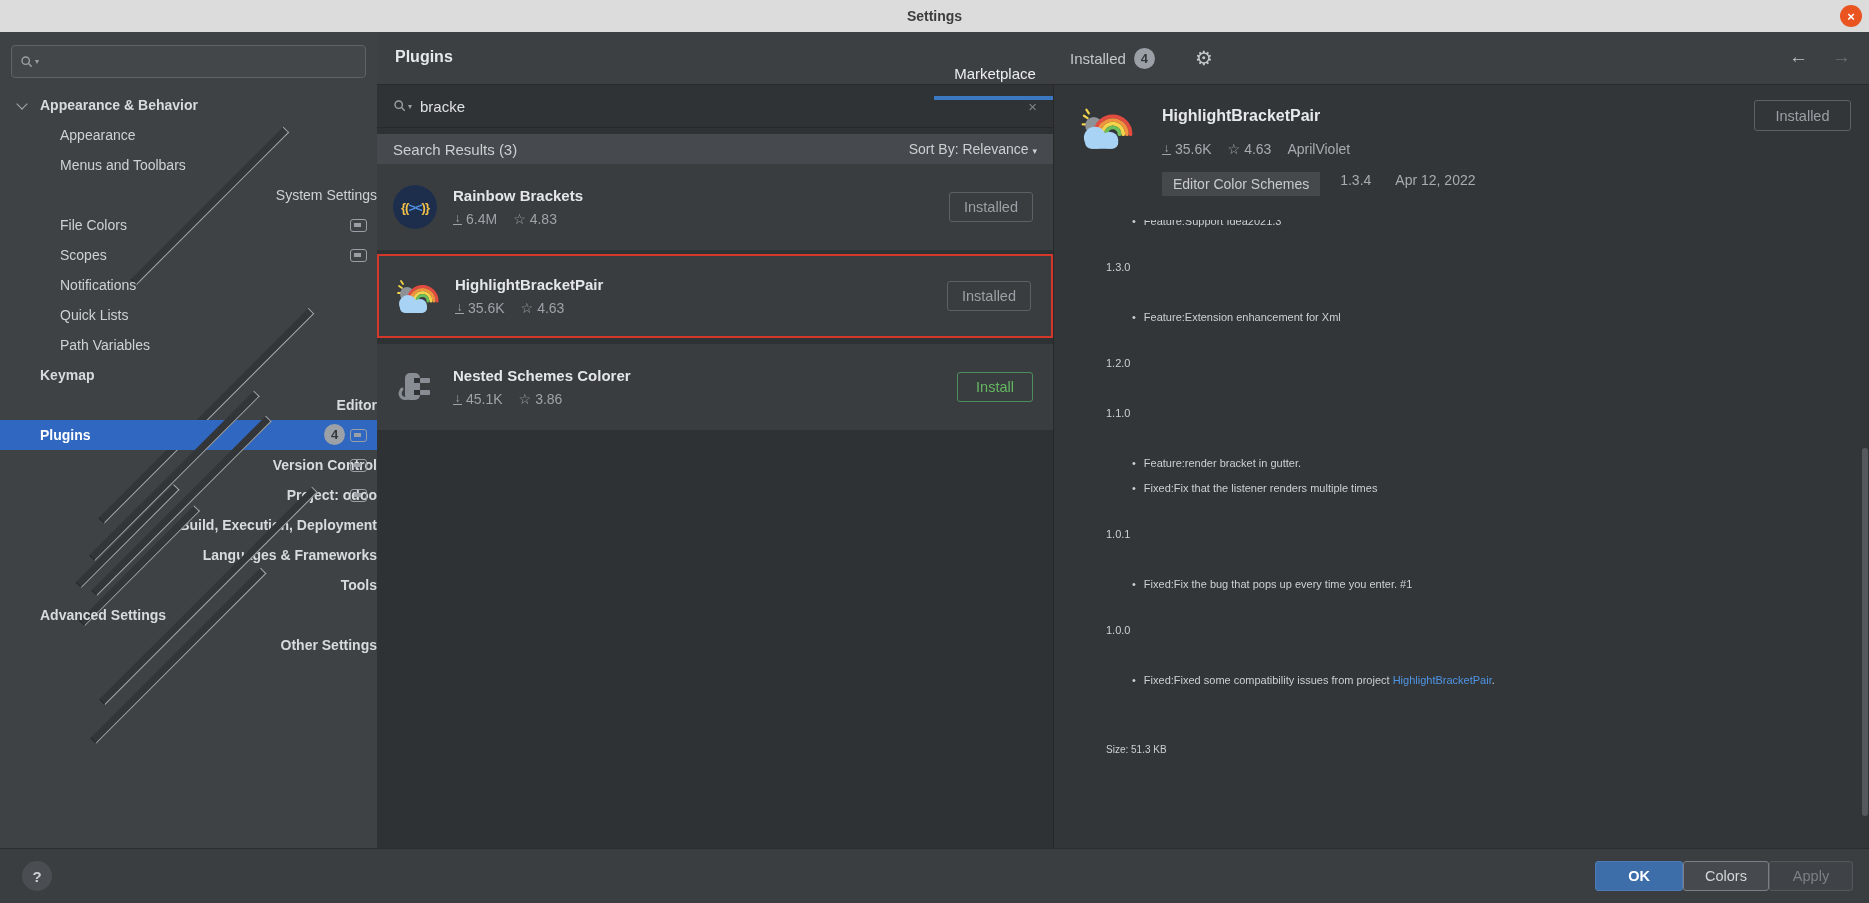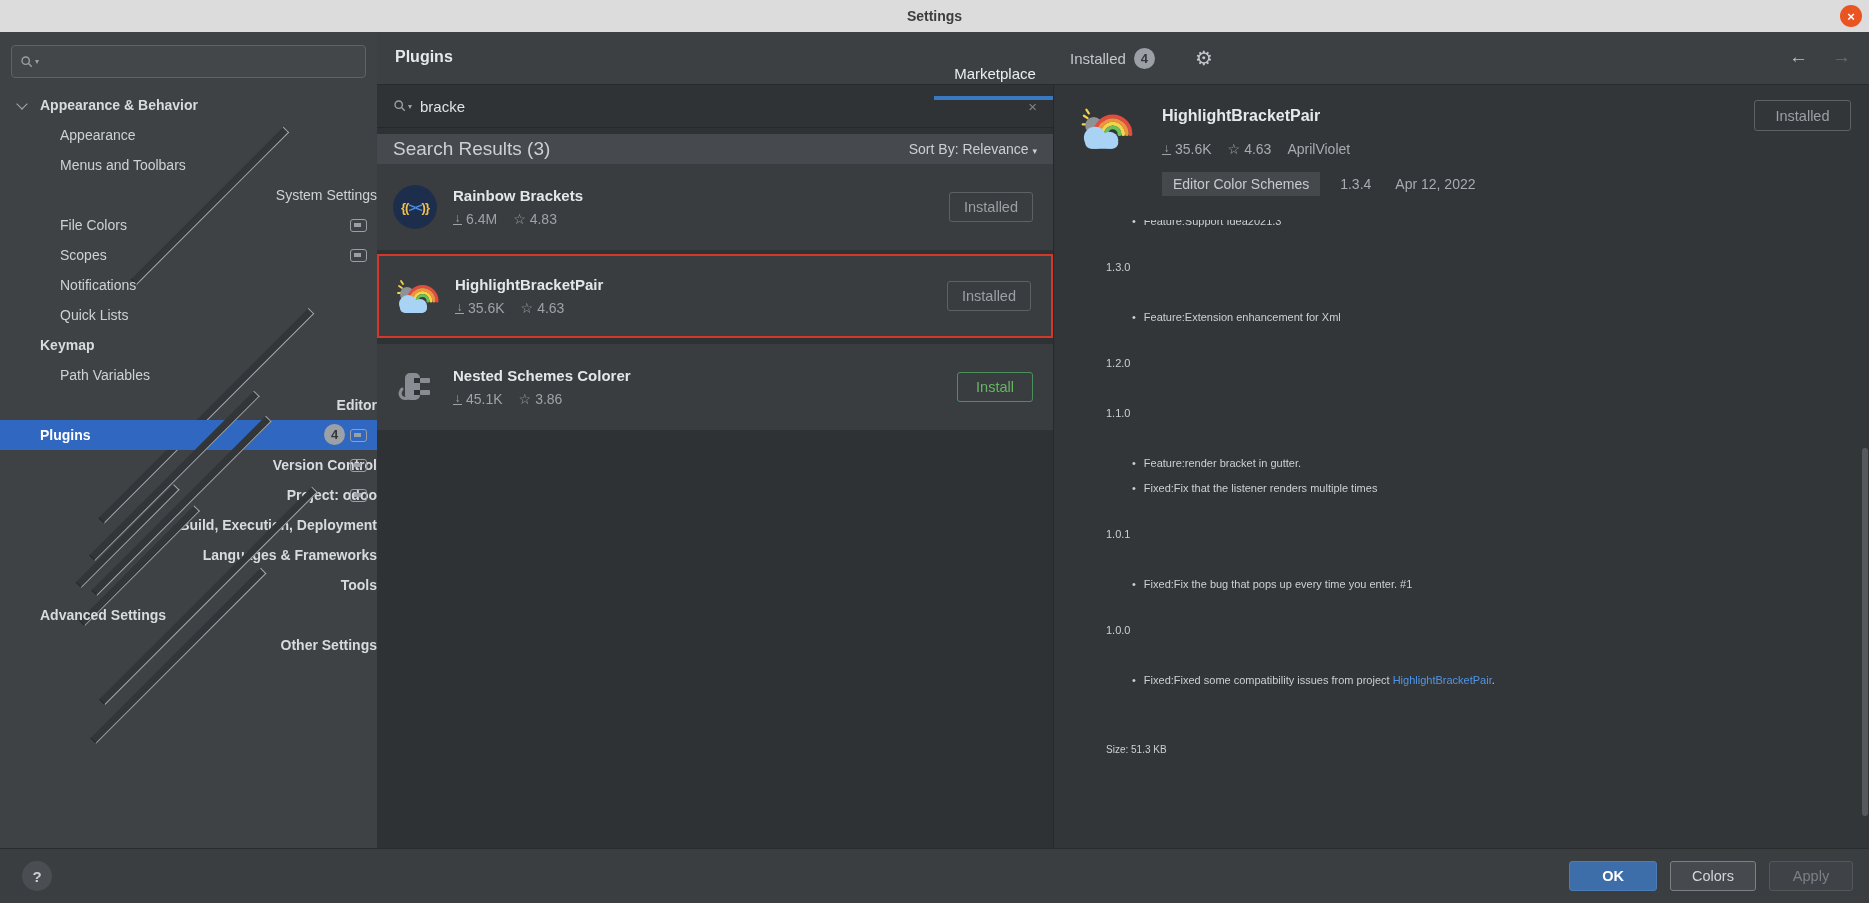--- a/index.html
+++ b/index.html
@@ -60,21 +60,21 @@
   .right  { flex:1; background:#333639; border-left:1px solid #26282a; position:relative; overflow:hidden; }
 
   
   .plugin-search { height:43px; background:#303335; border-bottom:1px solid #26282a; display:flex; align-items:center; padding:0 16px; flex:none; }
   .plugin-search .caret { font-size:8px; color:#9aa0a5; margin-left:1px; }
   .plugin-search input { flex:1; background:transparent; border:none; outline:none; color:#e0e3e5; font-size:15px; margin-left:8px; font-family:inherit; }
   .clear-x { color:#7e8archive489; color:#7e8489; font-size:15px; cursor:default; }
 
   
   .results-bar { margin-top:6px; height:30px; background:#46494d; display:flex; align-items:center; padding:0 16px; flex:none; }
-  .rb-label { font-size:19px; color:#ccd0d3; }
+  .rb-label { font-size:15px; color:#ccd0d3; }
   .rb-sort { margin-left:auto; font-size:14px; color:#ccd0d3; cursor:default; }
   .rb-sort .caret { font-size:9px; }
 
   .card { height:86px; background:#3a3d40; display:flex; align-items:center; padding:0 20px 0 16px; flex:none; }
   .card.highlight { border:2px solid #d3382b; margin:4px 0 6px 0; height:84px; }
   .picon { width:44px; height:44px; flex:none; margin-right:16px; display:flex; align-items:center; justify-content:center; }
   .rb-circle { width:44px; height:44px; border-radius:50%; background:#1d2e4d; display:flex; align-items:center; justify-content:center;
                font-weight:bold; font-size:13px; letter-spacing:-1px; }
   .rb-circle .y { color:#f2c14a; } .rb-circle .b { color:#4f8fe0; }
   .pinfo { flex:1; min-width:0; }
@@ -88,42 +88,42 @@
           font-family:inherit; cursor:default; }
   .pbtn.installed { border:1px solid #5c6164; color:#9aa0a5; }
   .pbtn.install { border:1px solid #4d8f5c; color:#65b661; }
 
   
   .rp-top { display:flex; padding:16px 120px 0 25px; }
   .rp-icon { width:54px; height:54px; flex:none; margin-right:29px; }
   .rp-title { font-size:16px; font-weight:bold; color:#e6e9eb; margin-top:6px; }
   .rp-stats { margin-top:16px; display:flex; align-items:center; font-size:14px; color:#a6acb1; }
   .rp-vendor { margin-left:16px; }
-  .rp-meta { margin-top:15px; display:flex; align-items:center; font-size:14px; color:#a6acb1; }
+  .rp-meta { margin-top:15px; display:flex; align-items:flex-start; font-size:14px; color:#a6acb1; }
   .tag-chip { background:#46494c; color:#c7cbd0; padding:4px 11px; font-size:14px; }
   .rp-version { margin-left:20px; } .rp-date { margin-left:24px; }
   .rp-installed { position:absolute; top:15px; right:18px; min-width:97px; height:31px; border:1px solid #5c6164; border-radius:3px;
                   background:transparent; color:#9aa0a5; font-size:14.5px; font-family:inherit; cursor:default; }
 
   .changelog { margin-top:24px; padding:0 60px 0 52px; overflow:hidden; font-size:11px; color:#ccd0d3; }
   .cl-bullet { padding-left:26px; line-height:20px; }
   .cl-bullet::before { content:"•"; margin-right:8px; }
   .cl-bullet + .cl-bullet { margin-top:5px; }
   .cl-bullet.clipped { margin-top:-9px; }
   .cl-version { margin:26px 0 30px 0; line-height:20px; }
   .cl-link { color:#4f95e5; cursor:pointer; }
   .rp-size { margin-top:54px; padding-left:52px; font-size:10px; color:#ccd0d3; }
 
   .v-scrollbar { position:absolute; right:1px; top:448px; width:6px; height:368px; background:#55595d; border-radius:3px; }
 
   
   .footer { height:55px; background:#3b3e41; border-top:1px solid #2a2c2e; display:flex; align-items:center; padding:0 16px; }
   .help-btn { width:30px; height:30px; border-radius:50%; background:#4a4e52; color:#cdd1d4; border:none; font-size:15px; font-weight:bold;
               display:flex; align-items:center; justify-content:center; margin-left:6px; font-family:inherit; cursor:default; }
-  .f-buttons { margin-left:auto; display:flex; gap:13px; }
+  .f-buttons { margin-left:auto; display:flex; }
   .f-btn { height:30px; border-radius:3px; font-size:14.5px; font-family:inherit; cursor:default; }
   .f-ok { min-width:88px; background:#3d6ea9; border:1px solid #4b7cb5; color:#fff; font-weight:bold; }
   .f-cancel { min-width:86px; background:#464a4e; border:1px solid #7a8085; color:#d4d7da; }
   .f-apply { min-width:84px; background:#3f4347; border:1px solid #54585c; color:#7b8187; }
 </style>
 </head>
 <body>
 
 <div class="app">
 
@@ -165,25 +165,25 @@
         <li class="trow lvl1">
             <span>Scopes</span>
             <span class="mini-screen"></span>
           </li>
         <li class="trow lvl1">
             <span>Notifications</span>
           </li>
         <li class="trow lvl1">
             <span>Quick Lists</span>
           </li>
+        <li class="trow lvl1">
+            <span>Path Variables</span>
+          </li>
         <li class="trow lvl0 bold">
             <span>Keymap</span>
-          </li>
-        <li class="trow lvl1">
-            <span>Path Variables</span>
           </li>
         <li class="trow lvl0 bold">
             <span class="chev right"></span>
             <span>Editor</span>
           </li>
         <li class="trow lvl0 bold selected">
             <span>Plugins</span>
             <span class="badge">4</span>
             <span class="mini-screen"></span>
           </li>

